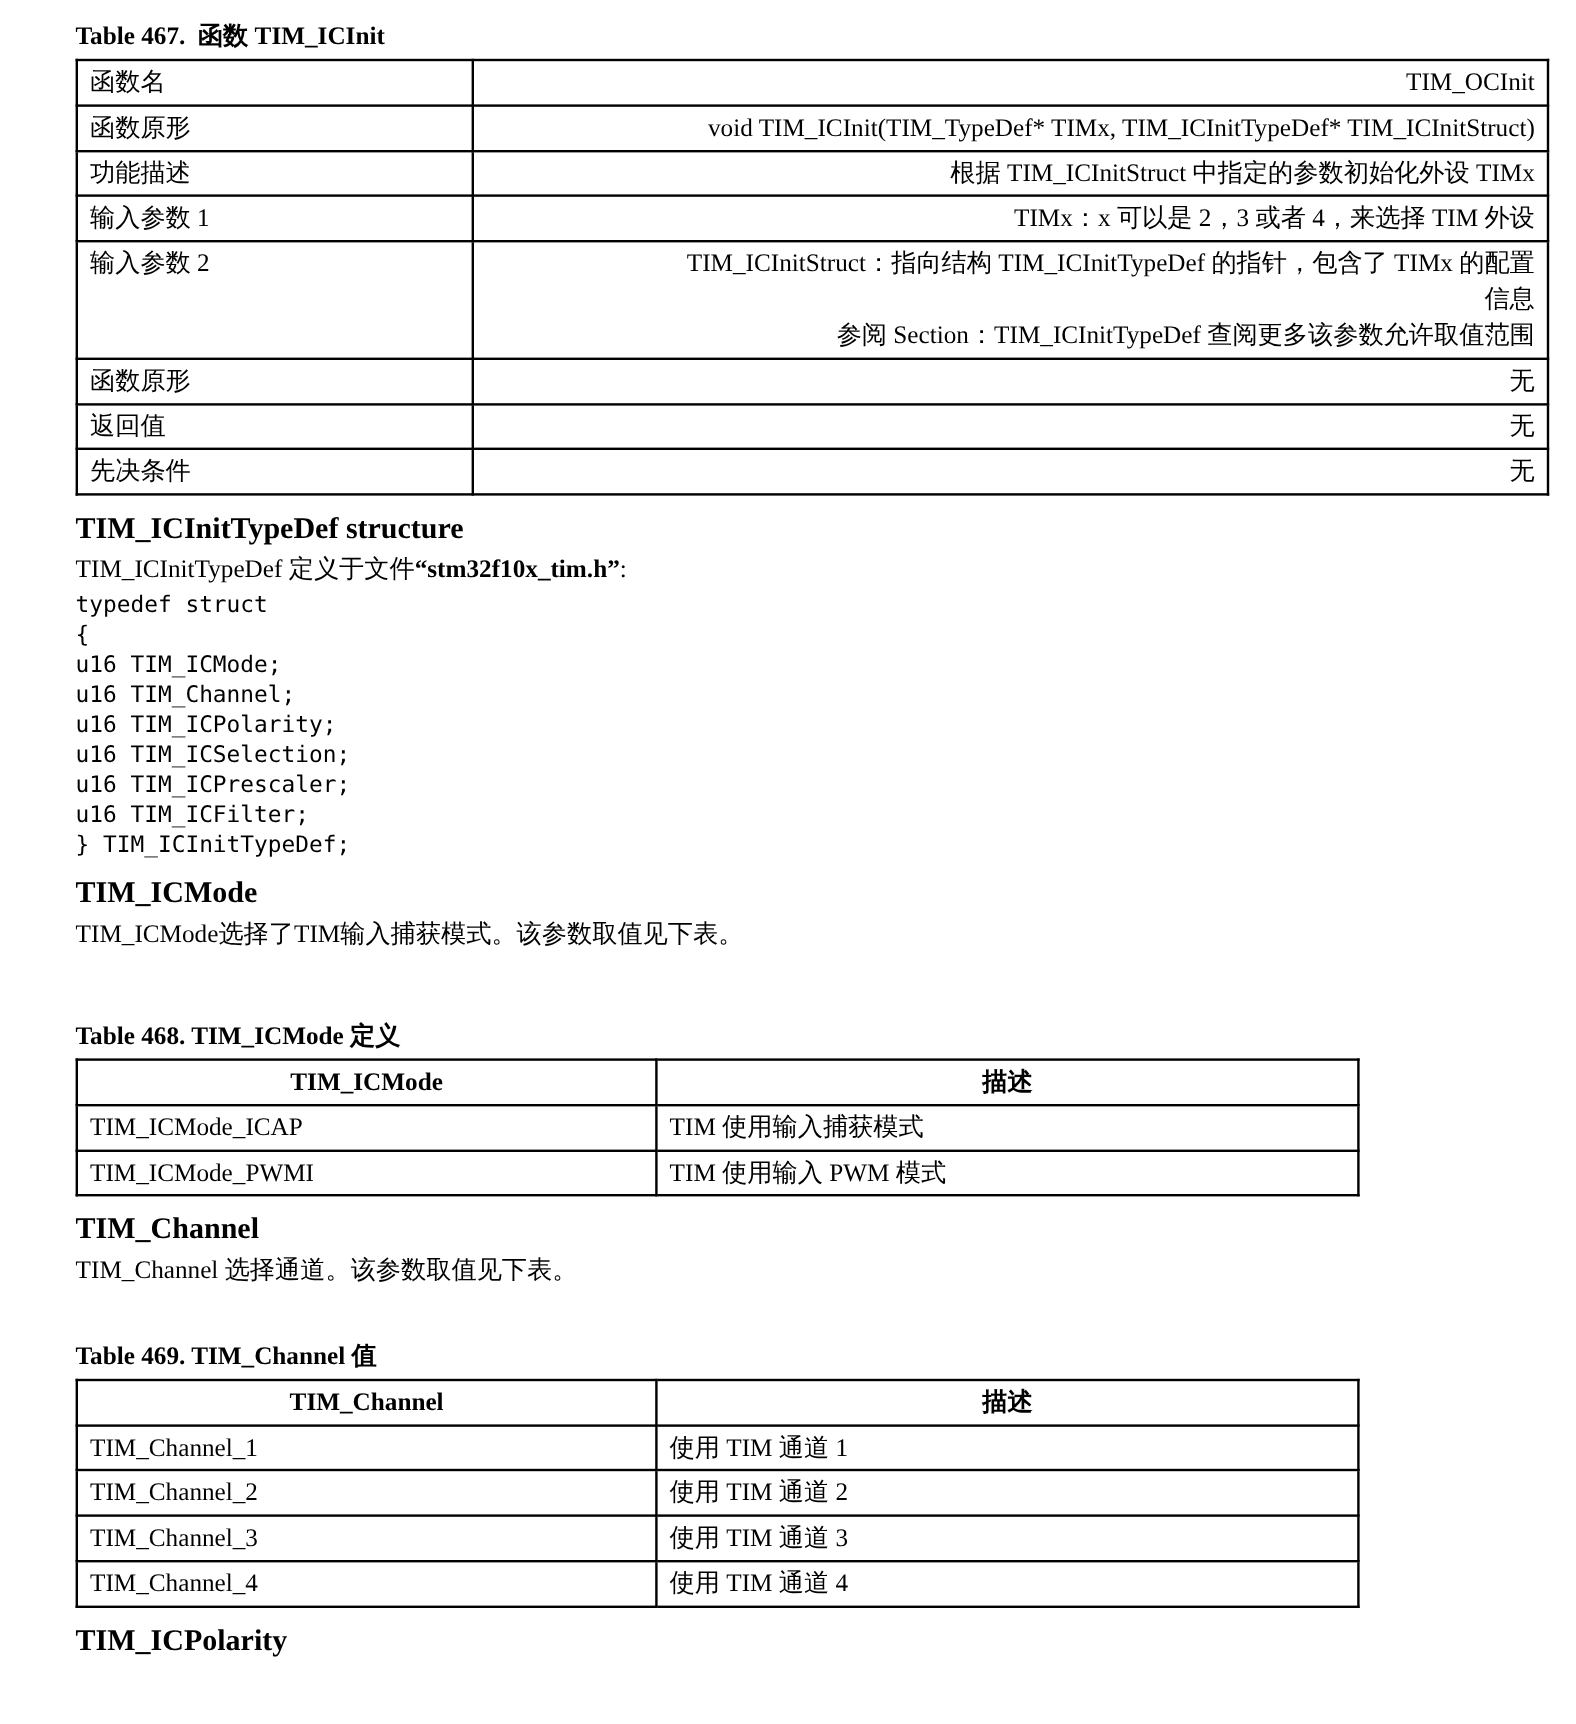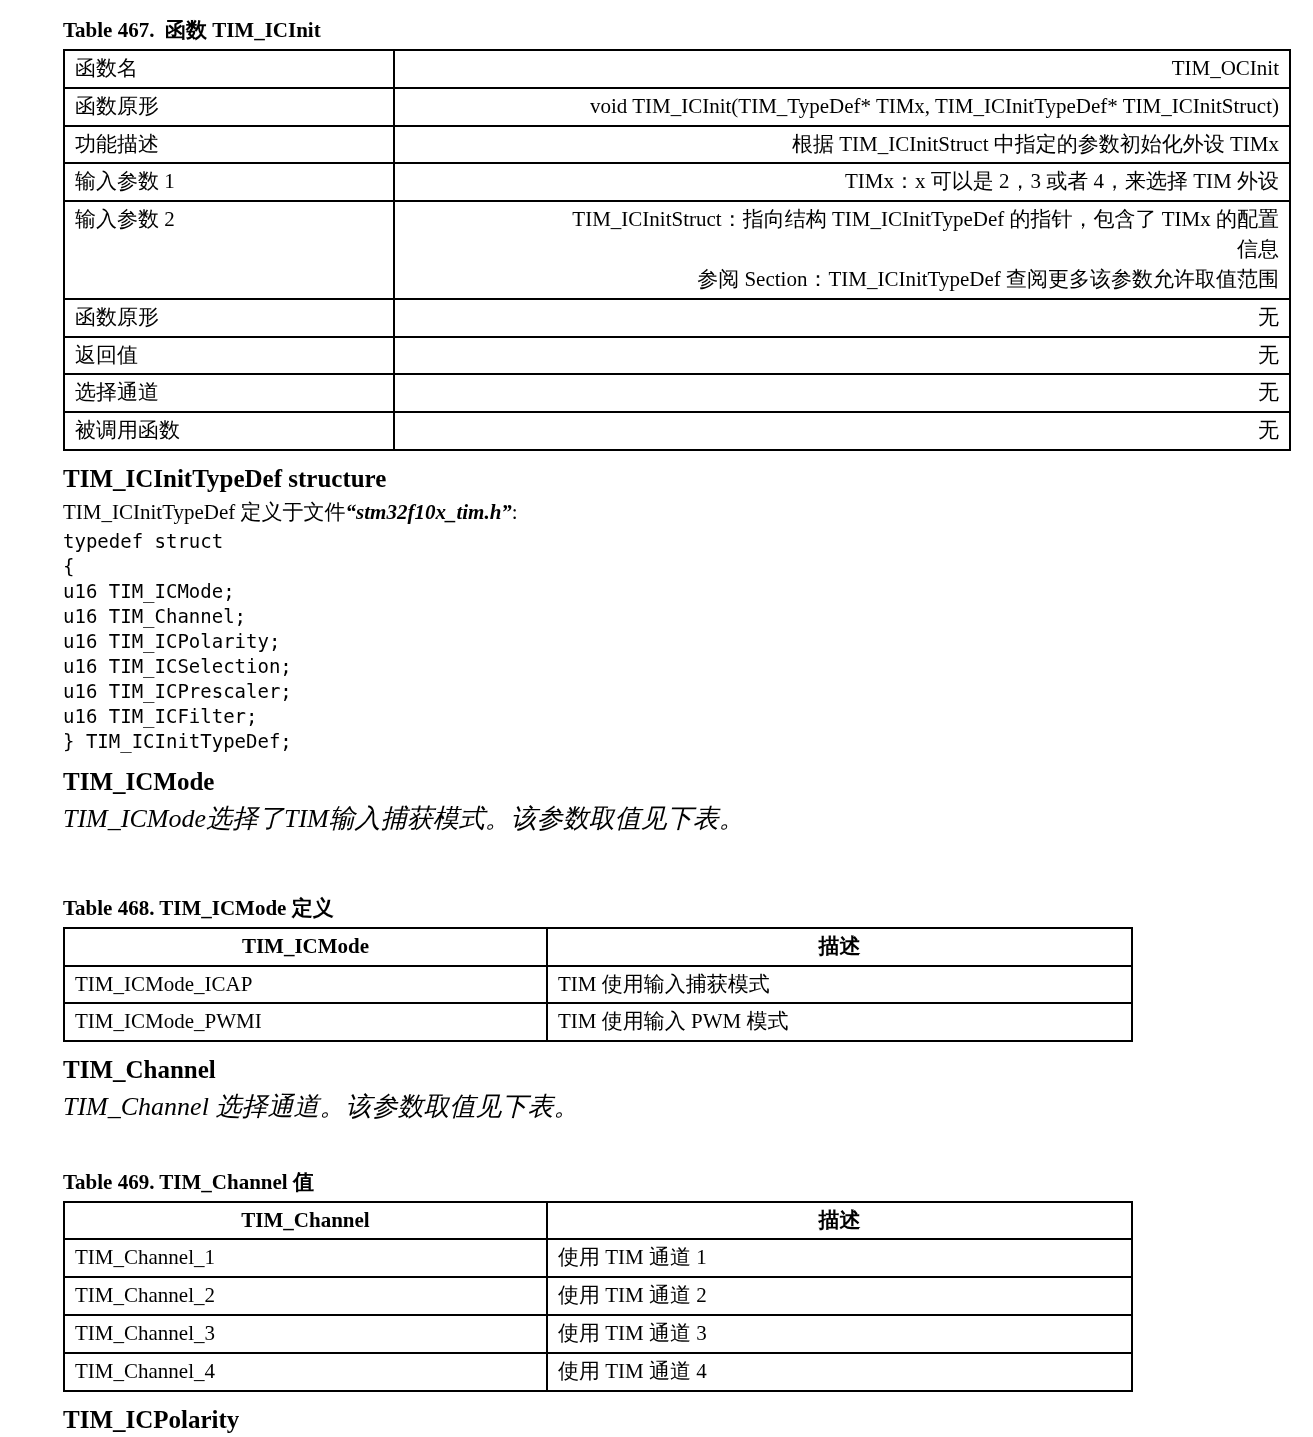--- a/index.html
+++ b/index.html
@@ -36,24 +36,24 @@
 
   .tbl-def { width: 1070px; }
   .tbl-def .col-name { width: 483px; }
   .tbl-def th { text-align: center; font-weight: bold; }
 
   h2.sec-heading {
     font-size: 25px;
     font-weight: bold;
     margin: 14px 0 5px 0;
   }
-  p.body-text { font-size: 26px; line-height: 1.4; font-style: italic; }
+  p.body-text { font-size: 21px; line-height: 1.4; }
 
   .intro-line { font-size: 21px; line-height: 1.4; margin-bottom: 2px; }
-  .file-name { font-weight: bold; font-style: italic; }
+  .file-name { font-weight: bold; }
 
   pre.code-block {
     font-family: "DejaVu Sans Mono", "Liberation Mono", monospace;
     font-size: 19px;
     line-height: 25px;
     white-space: pre;
     margin: 2px 0 0 0;
   }
 
   .gap-lg { margin-top: 56px; }
@@ -92,25 +92,21 @@
       </tr>
       <tr>
         <td class="col-label">函数原形</td>
         <td class="val">无</td>
       </tr>
       <tr>
         <td class="col-label">返回值</td>
         <td class="val">无</td>
       </tr>
       <tr>
-        <td class="col-label">选择通道</td>
-        <td class="val">无</td>
-      </tr>
-      <tr>
-        <td class="col-label">被调用函数</td>
+        <td class="col-label">先决条件</td>
         <td class="val">无</td>
       </tr>
     </tbody>
   </table>
 
   <h2 class="sec-heading">TIM_ICInitTypeDef structure</h2>
 
   <p class="intro-line"><span>TIM_ICInitTypeDef 定义于文件</span><span class="file-name">“stm32f10x_tim.h”</span><span>:</span></p>
 
   <pre class="code-block">typedef struct

